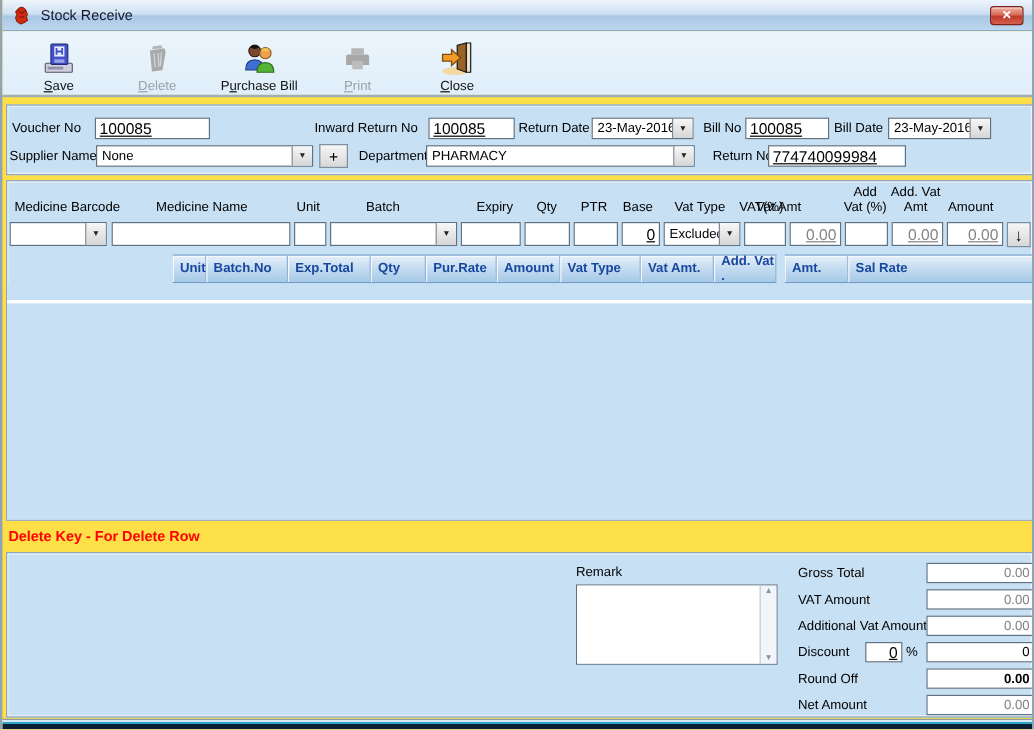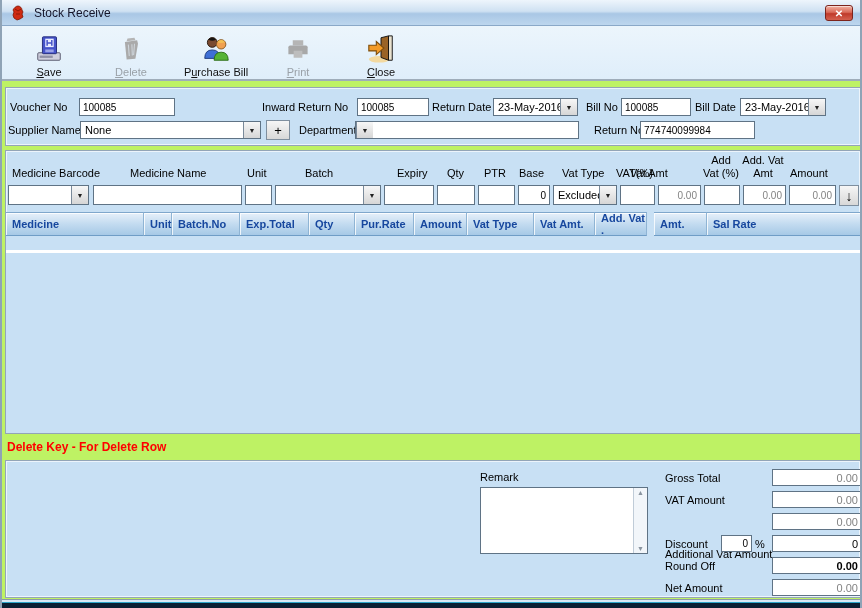--- a/index.html
+++ b/index.html
@@ -1,18 +1,18 @@
 <!DOCTYPE html>
 <html><head>
 <meta charset="utf-8">
 <style>
   * { margin:0; padding:0; box-sizing:border-box; }
   html,body { width:862px; height:608px; }
   body { font-family:"Liberation Sans", sans-serif; font-size:11px; color:#000; }
-  .window { position:relative; width:862px; height:608px; background:#bef264; overflow:hidden;
+  .window { position:relative; width:862px; height:608px; background:#fde047; overflow:hidden;
             border-left:2px solid #8fa3b6; border-right:2px solid #8fa3b6; }
 
   
   .titlebar { position:absolute; left:0; top:0; width:100%; height:26px;
     background:linear-gradient(180deg,#eef5fc 0%,#cfe1f2 45%,#a9c7e5 55%,#bdd6ee 100%);
     border-bottom:1px solid #8aa8c8; }
   .titlebar .appicon { position:absolute; left:8px; top:5px; width:16px; height:16px; }
   .titlebar .title { position:absolute; left:32px; top:6px; font-size:12px; color:#15152a; }
   .btn-close { position:absolute; right:7px; top:5px; width:28px; height:16px;
     background:linear-gradient(180deg,#f2b3a4 0%,#d96a58 45%,#bf3a2a 55%,#d4604e 100%);
@@ -30,21 +30,21 @@
   .key { text-decoration:underline; }
 
   
   .panel { position:absolute; background:#c8e0f4; border:1px solid #93a5b7;
            box-shadow:inset 0 0 0 1px rgba(255,255,255,.65); }
 
   
   .lbl { position:absolute; color:#000; white-space:nowrap; }
   .lbl.r { text-align:left; }
   .tin { position:absolute; background:#fff; border:1px solid #5f7385; font-family:"Liberation Sans",sans-serif;
-         font-size:10px; padding:0 3px; height:18px; }
+         font-size:13px; padding:0 3px; height:18px;text-decoration:underline; }
   .tin.gray { color:#838383; text-align:right; }
   .tin.num { text-align:right; }
   .combo { position:absolute; background:#fff; border:1px solid #5f7385; height:18px; display:flex; align-items:center; }
   .combo .ctext { flex:1; padding:0 4px; white-space:nowrap; overflow:hidden; }
   .combo .cbtn { width:17px; height:100%; background:linear-gradient(180deg,#f7f7f7,#d6d6d6);
        border-left:1px solid #7a8a9a; display:flex; align-items:center; justify-content:center;
        font-size:7px; color:#222; cursor:pointer; }
   .pushbtn { position:absolute; background:linear-gradient(180deg,#f6f6f6,#d8d8d8); border:1px solid #7f8f9f;
        display:flex; align-items:center; justify-content:center; cursor:pointer; font-size:13px; }
 
@@ -172,20 +172,21 @@
   <div class="combo" style="left:78px;top:121px;width:181px;">
     <span class="ctext">None</span>
     <span class="cbtn">▼</span>
   </div>
   <div class="pushbtn" style="left:264px;top:120px;width:24px;height:20px;">
     <span>+</span>
   </div>
 
   <span class="lbl" style="left:297px;top:124px;">Department</span>
   <div class="combo" style="left:353px;top:121px;width:224px;">
+    <span class="ctext">PHARMACY</span>
     <span class="cbtn">▼</span>
   </div>
 
   <span class="lbl" style="left:592px;top:124px;">Return No</span>
   <input class="tin" style="left: 638px; top: 121px; width: 115px;" value="774740099984">
 
   <div class="panel" style="left:3px;top:150px;width:856px;height:284px;"></div>
 
   <span class="lbl" style="left:10px;top:167px;">Medicine Barcode</span>
   <span class="lbl" style="left:128px;top:167px;">Medicine Name</span>
@@ -224,21 +225,20 @@
   </div>
   <input class="tin" style="left: 618px; top: 185px; width: 35px; height: 20px;">
   <input class="tin gray" style="left: 656px; top: 185px; width: 43px; height: 20px;" value="0.00">
   <input class="tin" style="left: 702px; top: 185px; width: 36px; height: 20px;">
   <input class="tin gray" style="left: 741px; top: 185px; width: 43px; height: 20px;" value="0.00">
   <input class="tin gray" style="left: 787px; top: 185px; width: 47px; height: 20px;" value="0.00">
   <div class="pushbtn" style="left:837px;top:185px;width:20px;height:21px;font-weight:bold;font-size:14px;">
     <span>↓</span>
   </div>
 
-  <div class="gh-cell" style="left:4px;width:138px;">Medicine</div>
   <div class="gh-cell" style="left:142px;width:28px;">Unit</div>
   <div class="gh-cell" style="left:170px;width:68px;">Batch.No</div>
   <div class="gh-cell" style="left:238px;width:69px;">Exp.Total</div>
   <div class="gh-cell" style="left:307px;width:46px;">Qty</div>
   <div class="gh-cell" style="left:353px;width:59px;">Pur.Rate</div>
   <div class="gh-cell" style="left:412px;width:53px;">Amount</div>
   <div class="gh-cell" style="left:465px;width:67px;">Vat Type</div>
   <div class="gh-cell" style="left:532px;width:61px;">Vat Amt.</div>
   <div class="gh-cell" style="left:593px;width:52px;">Add. Vat .</div>
   <div class="gh-cell" style="left:652px;width:53px;">Amt.</div>
@@ -260,21 +260,21 @@
       <span>▼</span>
     </div>
   </div>
 
   <span class="lbl" style="left:663px;top:472px;">Gross Total</span>
   <input class="totbox gray" style="top: 469px;" value="0.00">
 
   <span class="lbl" style="left:663px;top:494px;">VAT Amount</span>
   <input class="totbox gray" style="top: 491px;" value="0.00">
 
-  <span class="lbl" style="left:663px;top:548px;">Additional Vat Amount</span>
+  <span class="lbl" style="left:663px;top:516px;">Additional Vat Amount</span>
   <input class="totbox gray" style="top: 513px;" value="0.00">
 
   <span class="lbl" style="left:663px;top:538px;">Discount</span>
   <input class="tin num" style="left: 719px; top: 535px; width: 31px; height: 17px;" value="0">
   <span class="lbl" style="left:753px;top:538px;">%</span>
   <input class="totbox" style="top: 535px;" value="0">
 
   <span class="lbl" style="left:663px;top:560px;">Round Off</span>
   <input class="totbox" style="top: 557px; font-weight: bold;" value="0.00">
 

